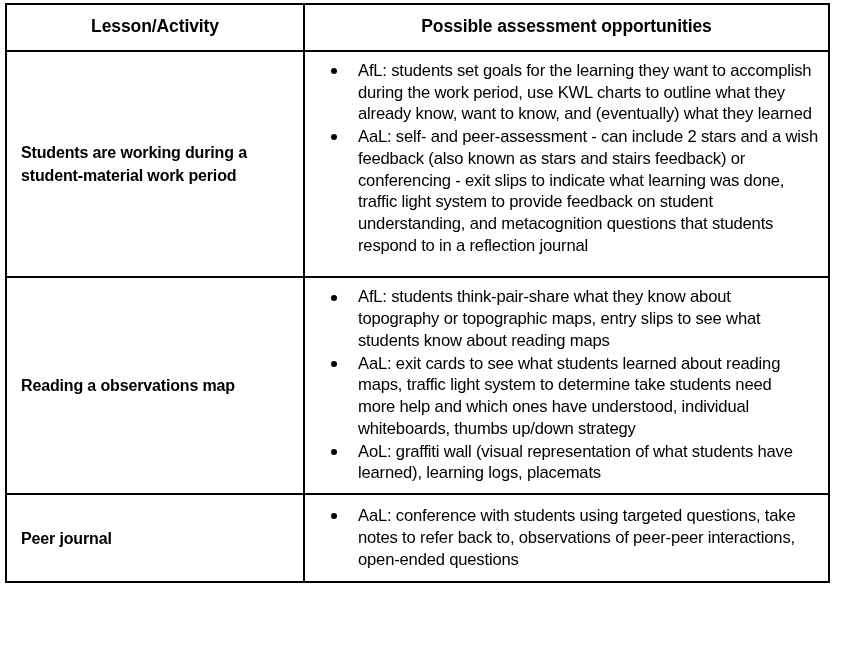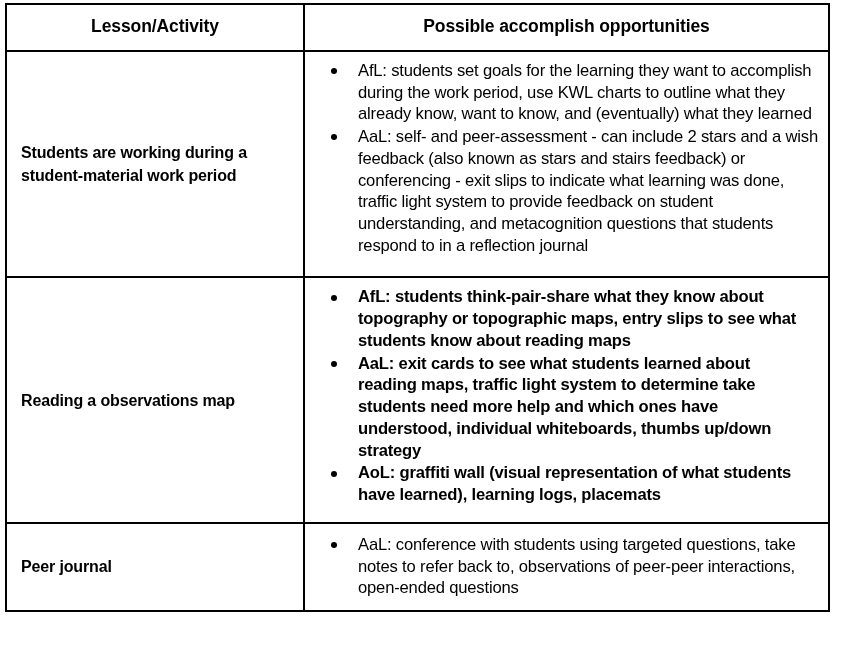--- a/index.html
+++ b/index.html
@@ -94,40 +94,40 @@
     height: 6px;
     background: #000000;
     border-radius: 50%;
     display: block;
   }
 
   
   .row-work .opps-cell     { padding: 8px 6px 20px 10px; }
   .row-work ul.opps-list li { font-size: 16.6px; }
 
-  .row-topo .opps-cell     { padding: 8px 16px 16px 10px; font-weight: bold; }
+  .row-topo .opps-cell     { padding: 8px 16px 9px 10px; }
   .row-peer .opps-cell     { padding: 10px 14px 11px 10px; }
 
   .cell-text { display: block; }
 </style>
 </head>
 <body>
 
 <div class="page">
 
   <table class="assessment-table">
     <colgroup>
       <col class="col-lesson">
       <col class="col-opps">
     </colgroup>
 
     <thead>
       <tr>
         <th class="header-cell">Lesson/Activity</th>
-        <th class="header-cell">Possible accomplish opportunities</th>
+        <th class="header-cell">Possible assessment opportunities</th>
       </tr>
     </thead>
 
     <tbody>
 
       <tr class="row-work">
         <td class="lesson-cell">Students are working during a student-material work period</td>
         <td class="opps-cell">
           <ul class="opps-list">
             <li>

